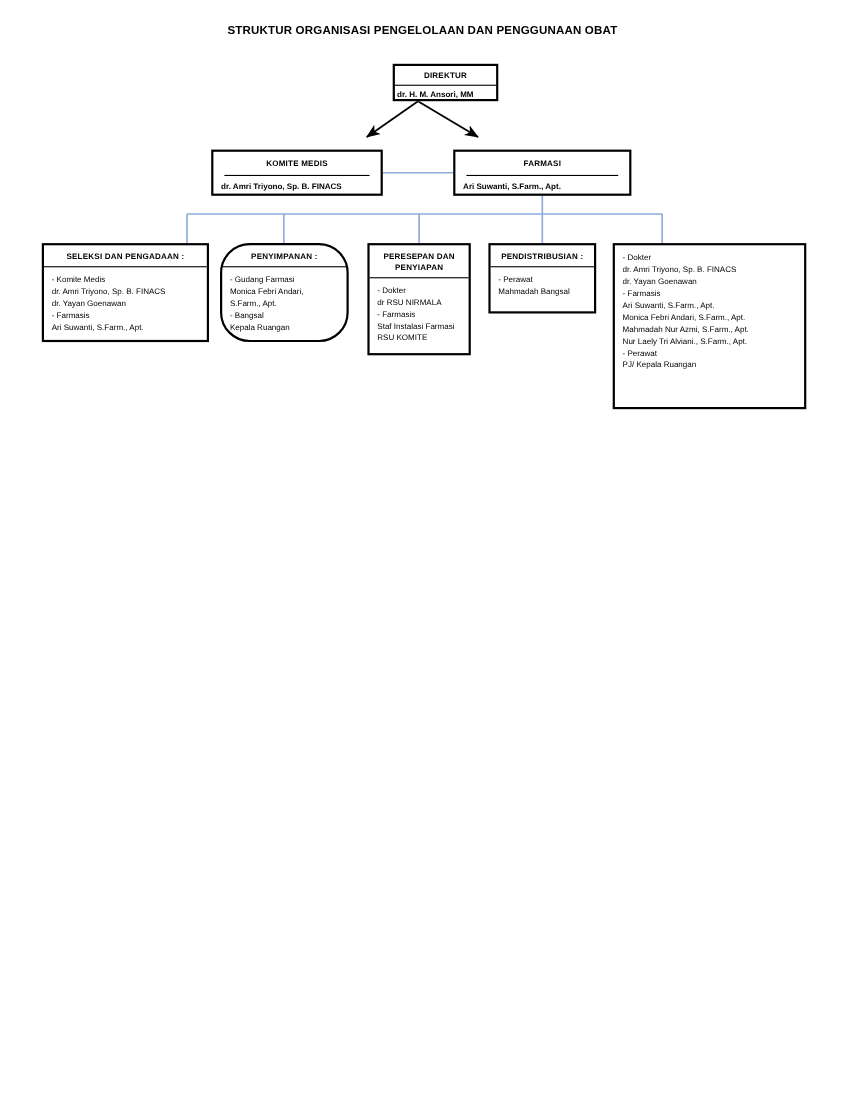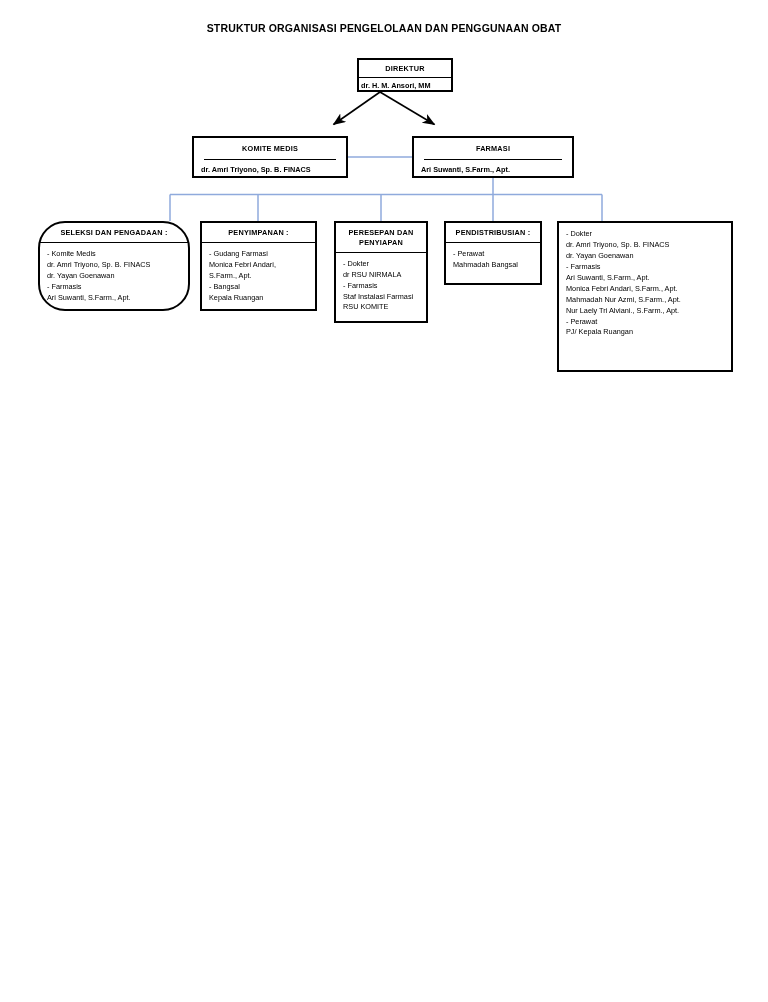--- a/index.html
+++ b/index.html
@@ -107,27 +107,27 @@
   }
   #node-komite .node-body.centered,
   #node-farmasi .node-body.centered { padding-top: 5px; }
 
   
   #node-seleksi {
     left: 38px;
     top: 221px;
     width: 152px;
     height: 90px;
-    border-radius: 27px;
   }
   #node-penyimpanan {
     left: 200px;
     top: 221px;
     width: 117px;
     height: 90px;
+    border-radius: 27px;
   }
   #node-peresepan {
     left: 334px;
     top: 221px;
     width: 94px;
     height: 102px;
   }
   #node-pendistribusian {
     left: 444px;
     top: 221px;

